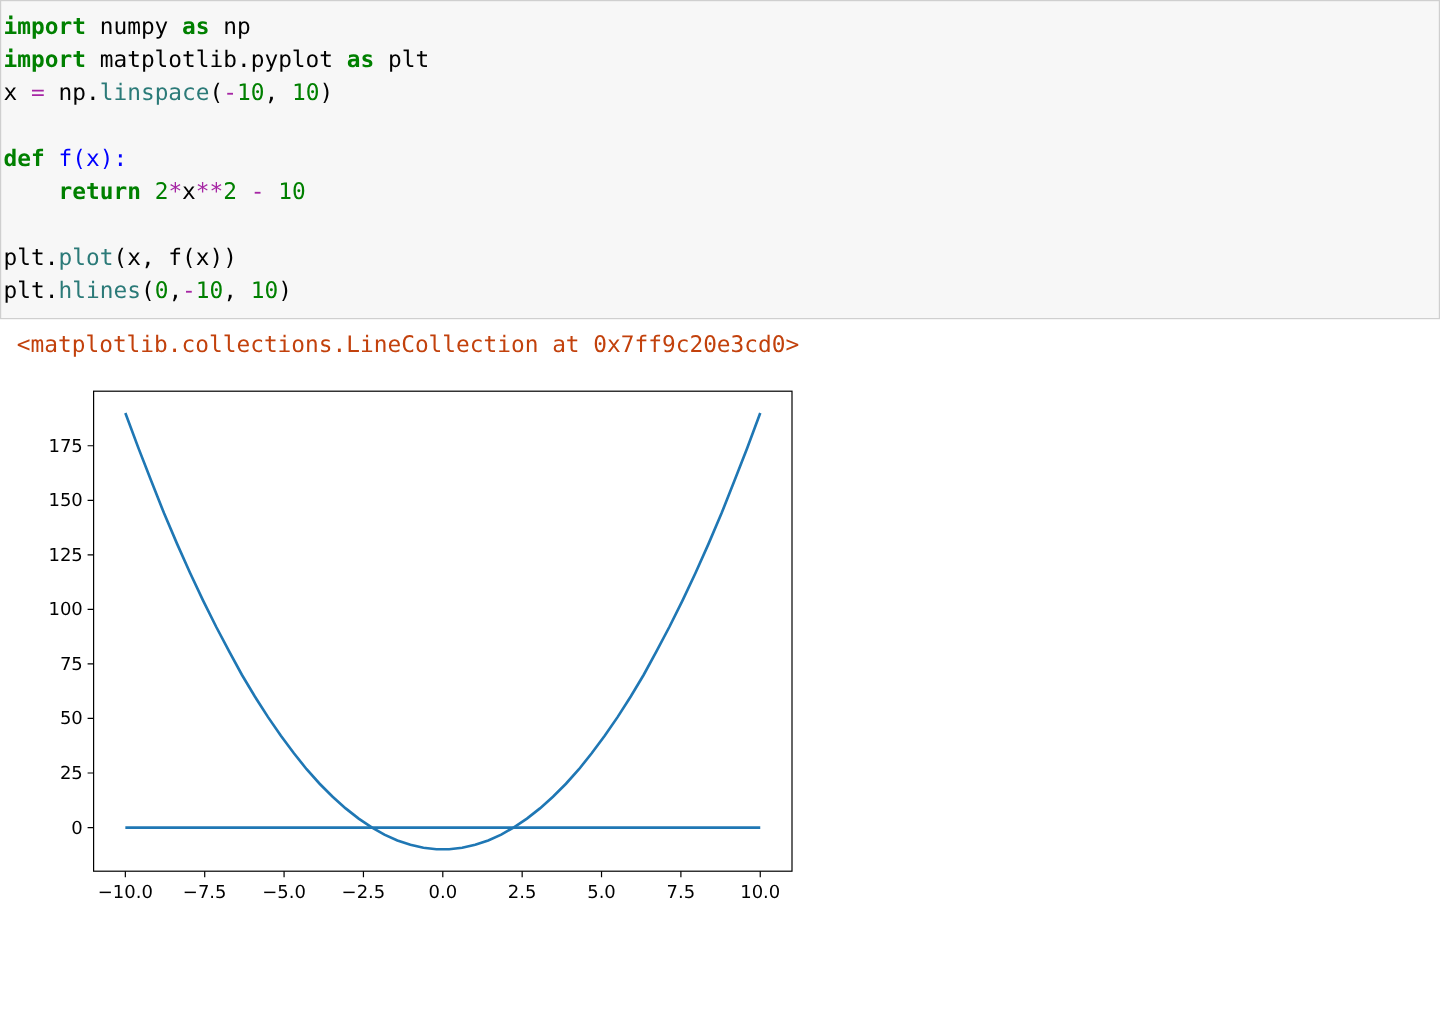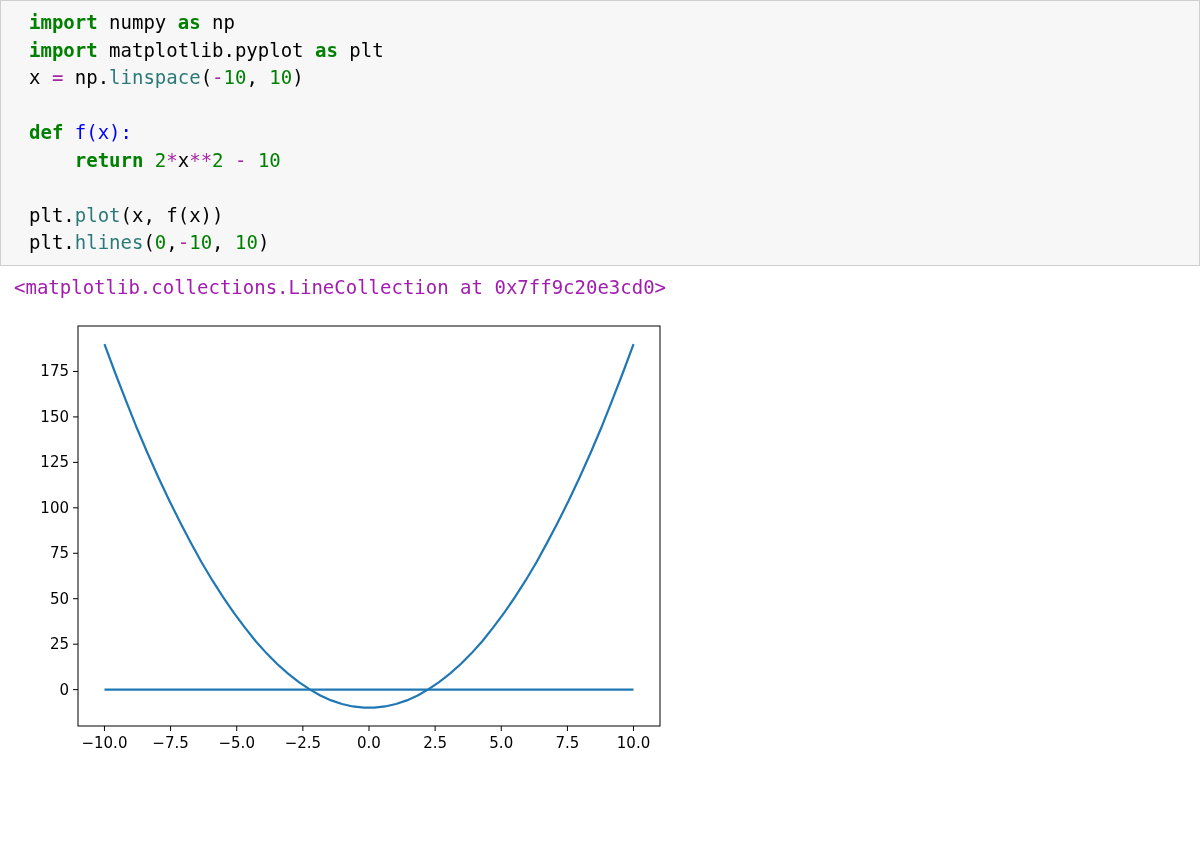--- a/index.html
+++ b/index.html
@@ -6,36 +6,36 @@
     body { 
       font-family: "DejaVu Sans Mono", Menlo, Consolas, monospace; 
       font-size: 19px; 
       background: #fff;
       padding: 0;
       width: 1200px;
     }
     .code-cell {
       background: #f7f7f7;
       border: 1px solid #cfcfcf;
-      padding: 8px 28px;
+      padding: 8px 2px;
       line-height: 1.45;
       white-space: pre;
       font-family: "DejaVu Sans Mono", Menlo, Consolas, monospace;
     }
     .kw-green { color: #008000; font-weight: bold; }
     .kw-blue { color: #0000ff; }
     .fn-teal { color: #2b7a78; }
     .num { color: #008000; }
     .op { color: #a626a4; }
     .plain { color: #000; }
     
     .output-text {
       font-family: "DejaVu Sans Mono", Menlo, Consolas, monospace;
       padding: 10px 14px 4px 14px;
-      color: #a21caf;
+      color: #c2410c;
       font-size: 19px;
     }
     
     .chart-container {
       padding: 10px 14px;
     }
     svg { display: block; }
     .tick-line { stroke: #000; stroke-width: 1; }
     .tick-label { font-family: "DejaVu Sans", Arial, sans-serif; font-size: 15px; fill: #000; }
     .curve { stroke: #1f77b4; stroke-width: 2.2; fill: none; }

